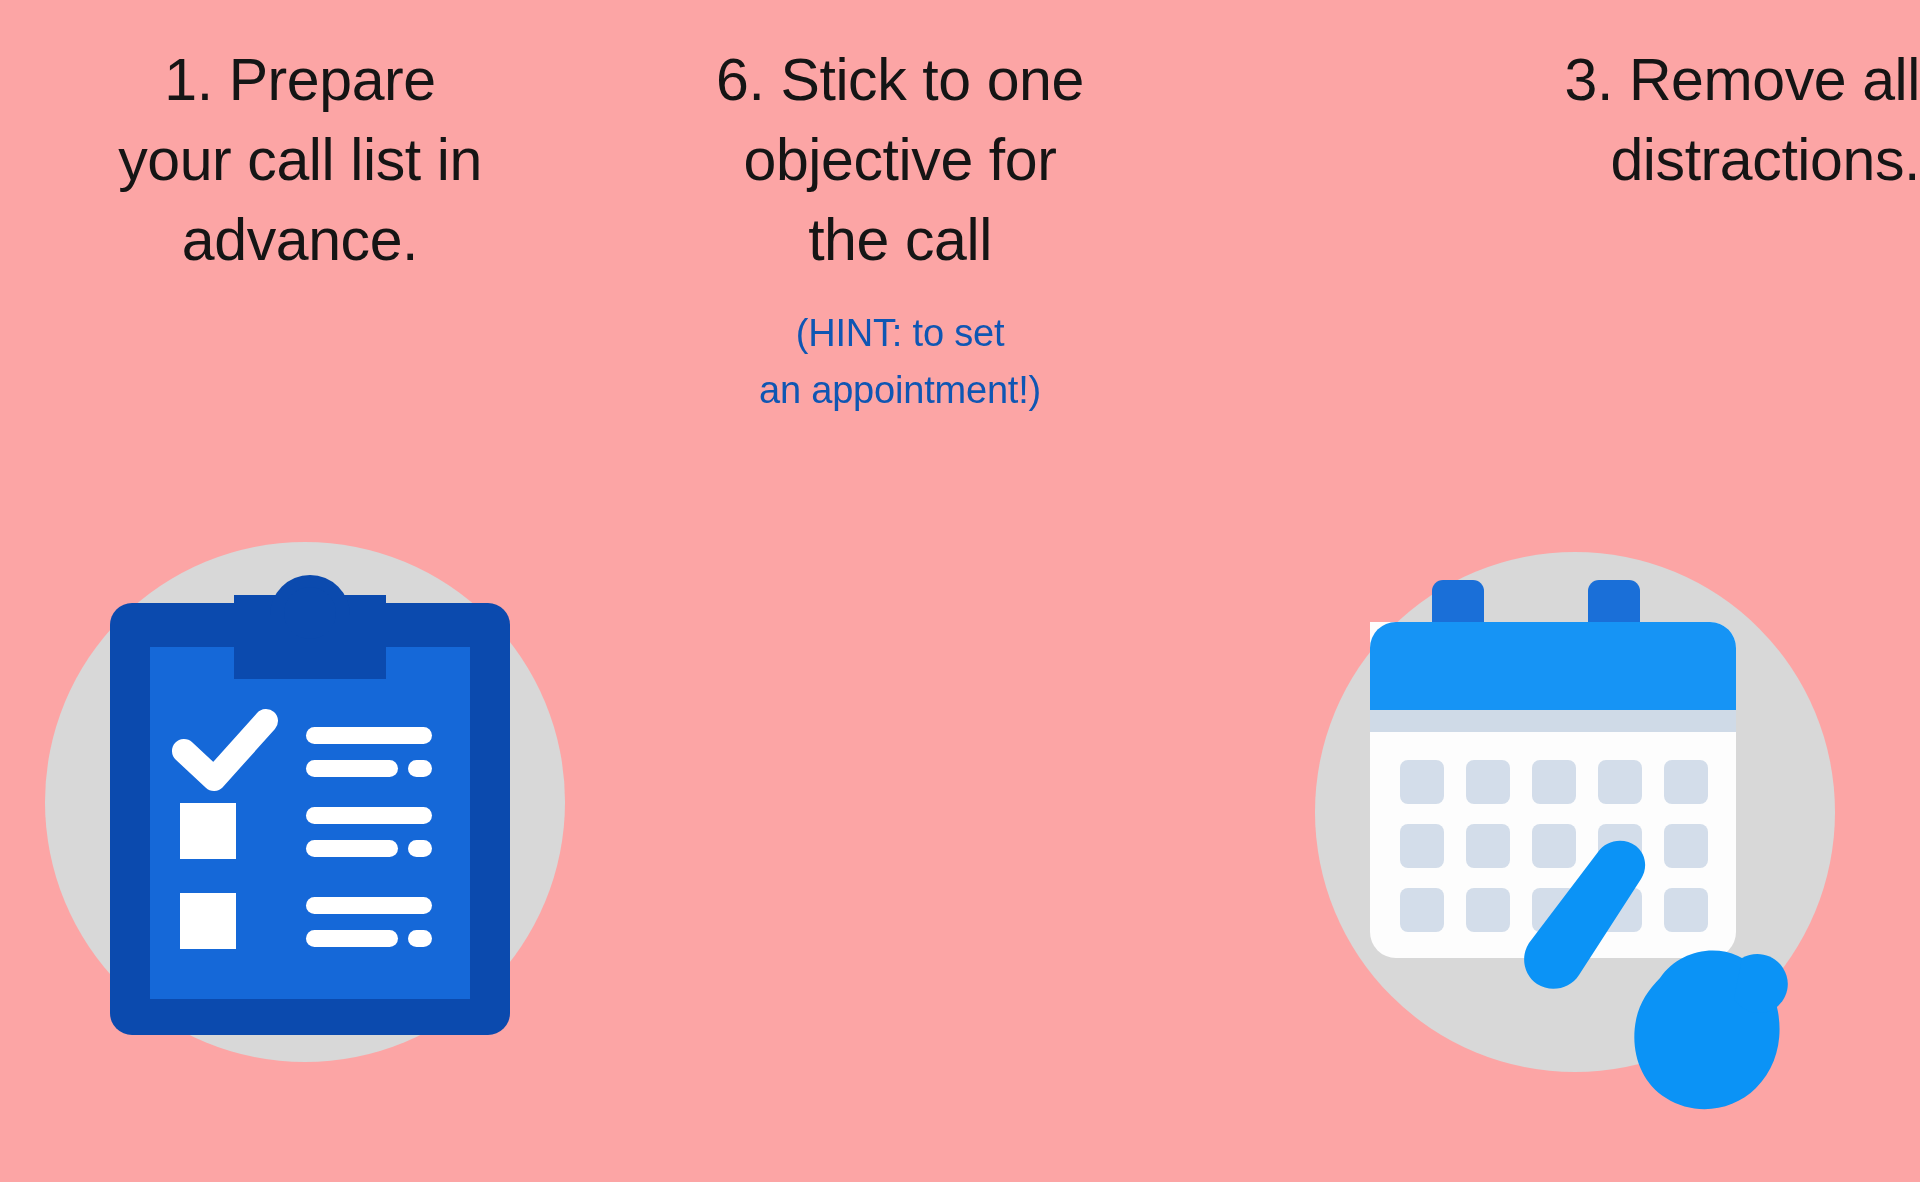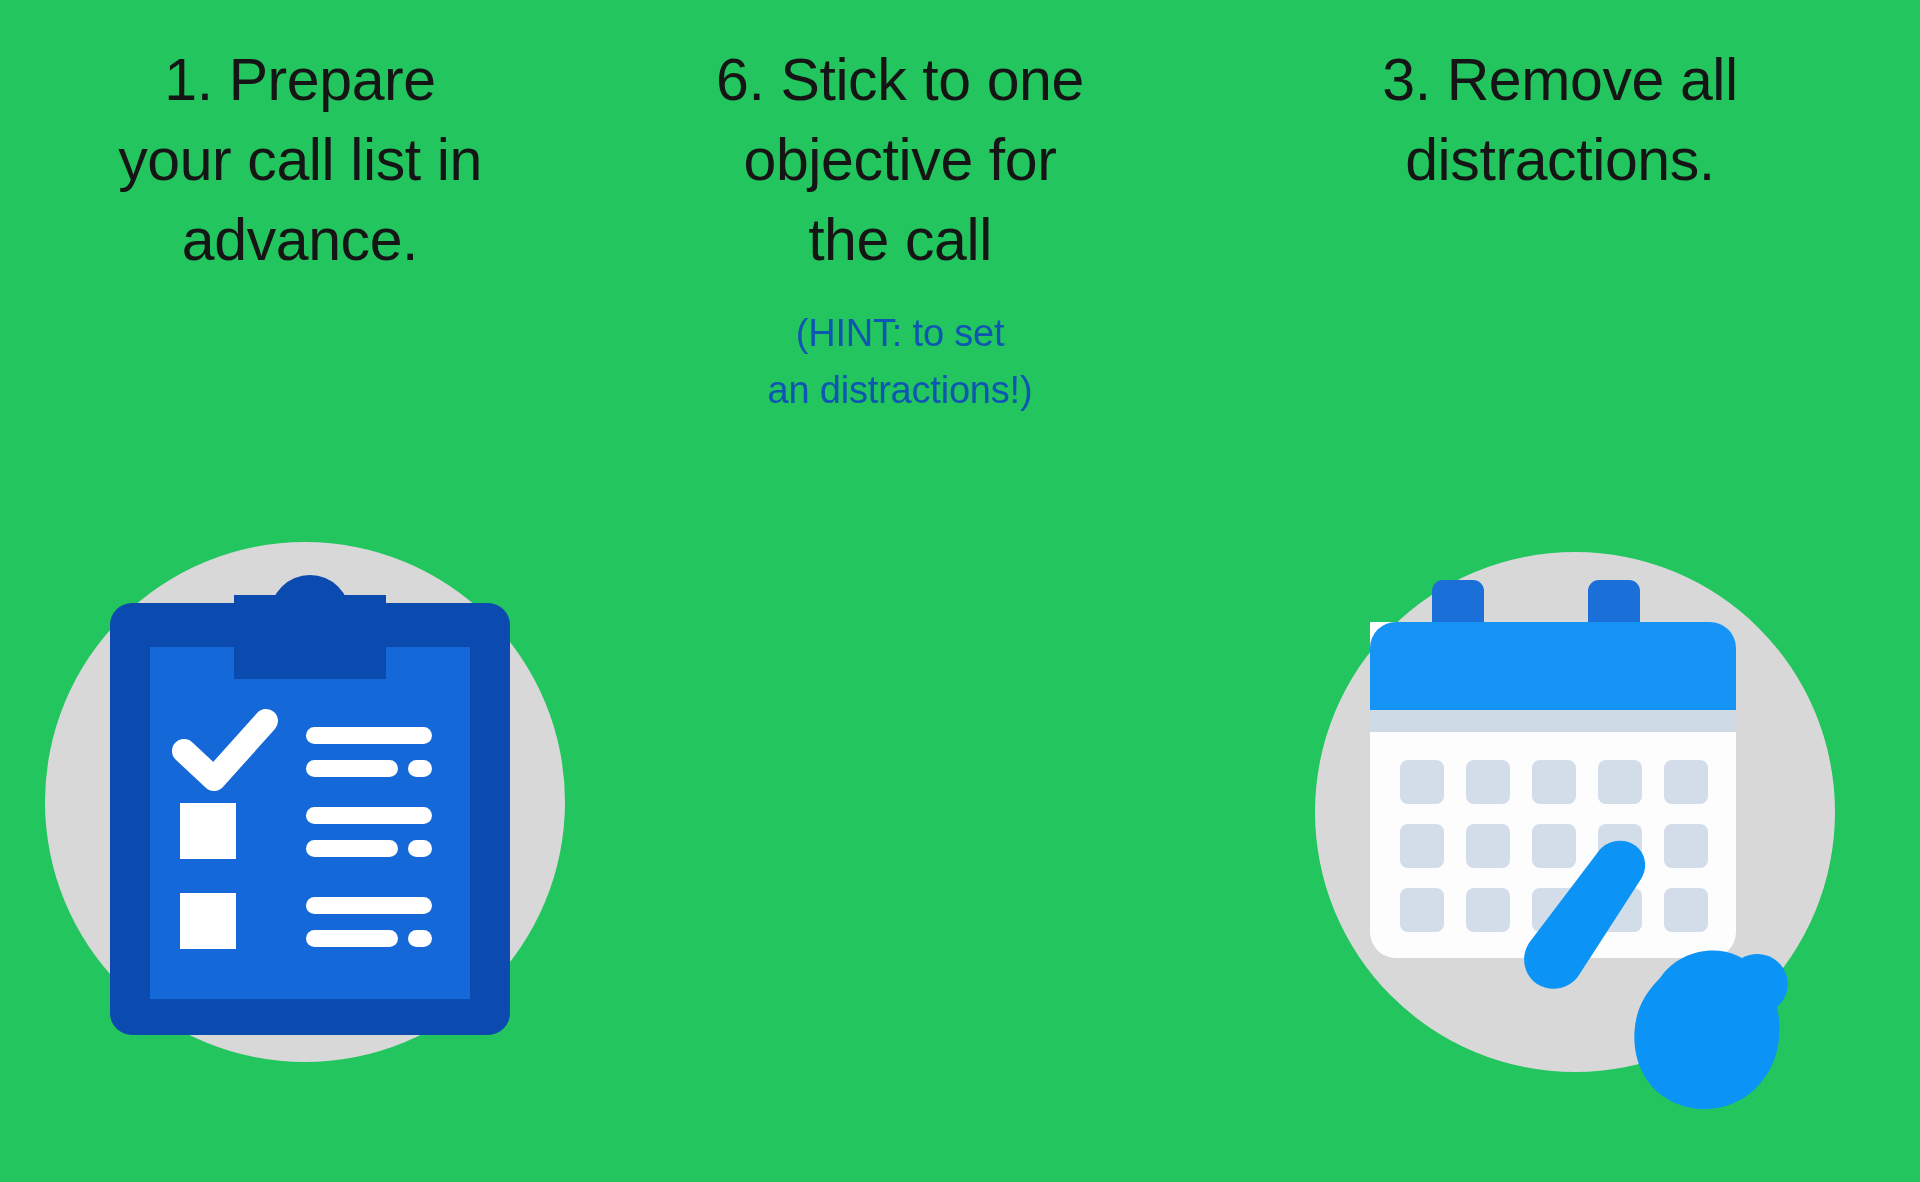--- a/index.html
+++ b/index.html
@@ -11,21 +11,21 @@
     width: 1920px;
     height: 1182px;
     overflow: hidden;
     font-family: "Liberation Sans", "DejaVu Sans", sans-serif;
     -webkit-font-smoothing: antialiased;
   }
   .canvas {
     position: relative;
     width: 1920px;
     height: 1182px;
-    background: #22c55e;
+    background: #fca5a5;
   }
 
   
   .col {
     position: absolute;
     top: 0;
     height: 1182px;
   }
   .col-1 { left: 0px;    width: 600px; }
   .col-2 { left: 600px;  width: 600px; }
@@ -39,21 +39,21 @@
     top: 40px;
     text-align: center;
     font-family: "Liberation Sans", "DejaVu Sans", sans-serif;
     font-size: 59px;
     line-height: 80px;
     font-weight: 300;
     letter-spacing: -0.4px;
     color: #151515;
     white-space: pre-line;
   }
-  .col-3 .heading { top: 40px; }
+  .col-3 .heading { top: 40px; text-align: right; }
 
   .hint {
     position: absolute;
     left: 0;
     width: 100%;
     top: 305px;
     text-align: center;
     font-size: 38px;
     line-height: 57px;
     font-weight: 300;
@@ -126,21 +126,21 @@
     </div>
   </div>
 
   <div class="col col-2">
 
     <div class="heading">6. Stick to one
 objective for
 the call</div>
 
     <div class="hint">(HINT: to set
-an distractions!)</div>
+an appointment!)</div>
 
     <div class="disc disc-2"></div>
 
     <div class="art art-calendar">
       <svg viewBox="0 0 480 500" xmlns="http://www.w3.org/2000/svg">
 
         <rect x="62" y="0" width="52" height="62" rx="11" fill="#1a6fd8"></rect>
         <rect x="218" y="0" width="52" height="62" rx="11" fill="#1a6fd8"></rect>
 
         <path d="M0 42 h340 a26 26 0 0 1 26 26 v284 a26 26 0 0 1 -26 26 h-314 a26 26 0 0 1 -26 -26 z" fill="#fdfdfd"></path>

